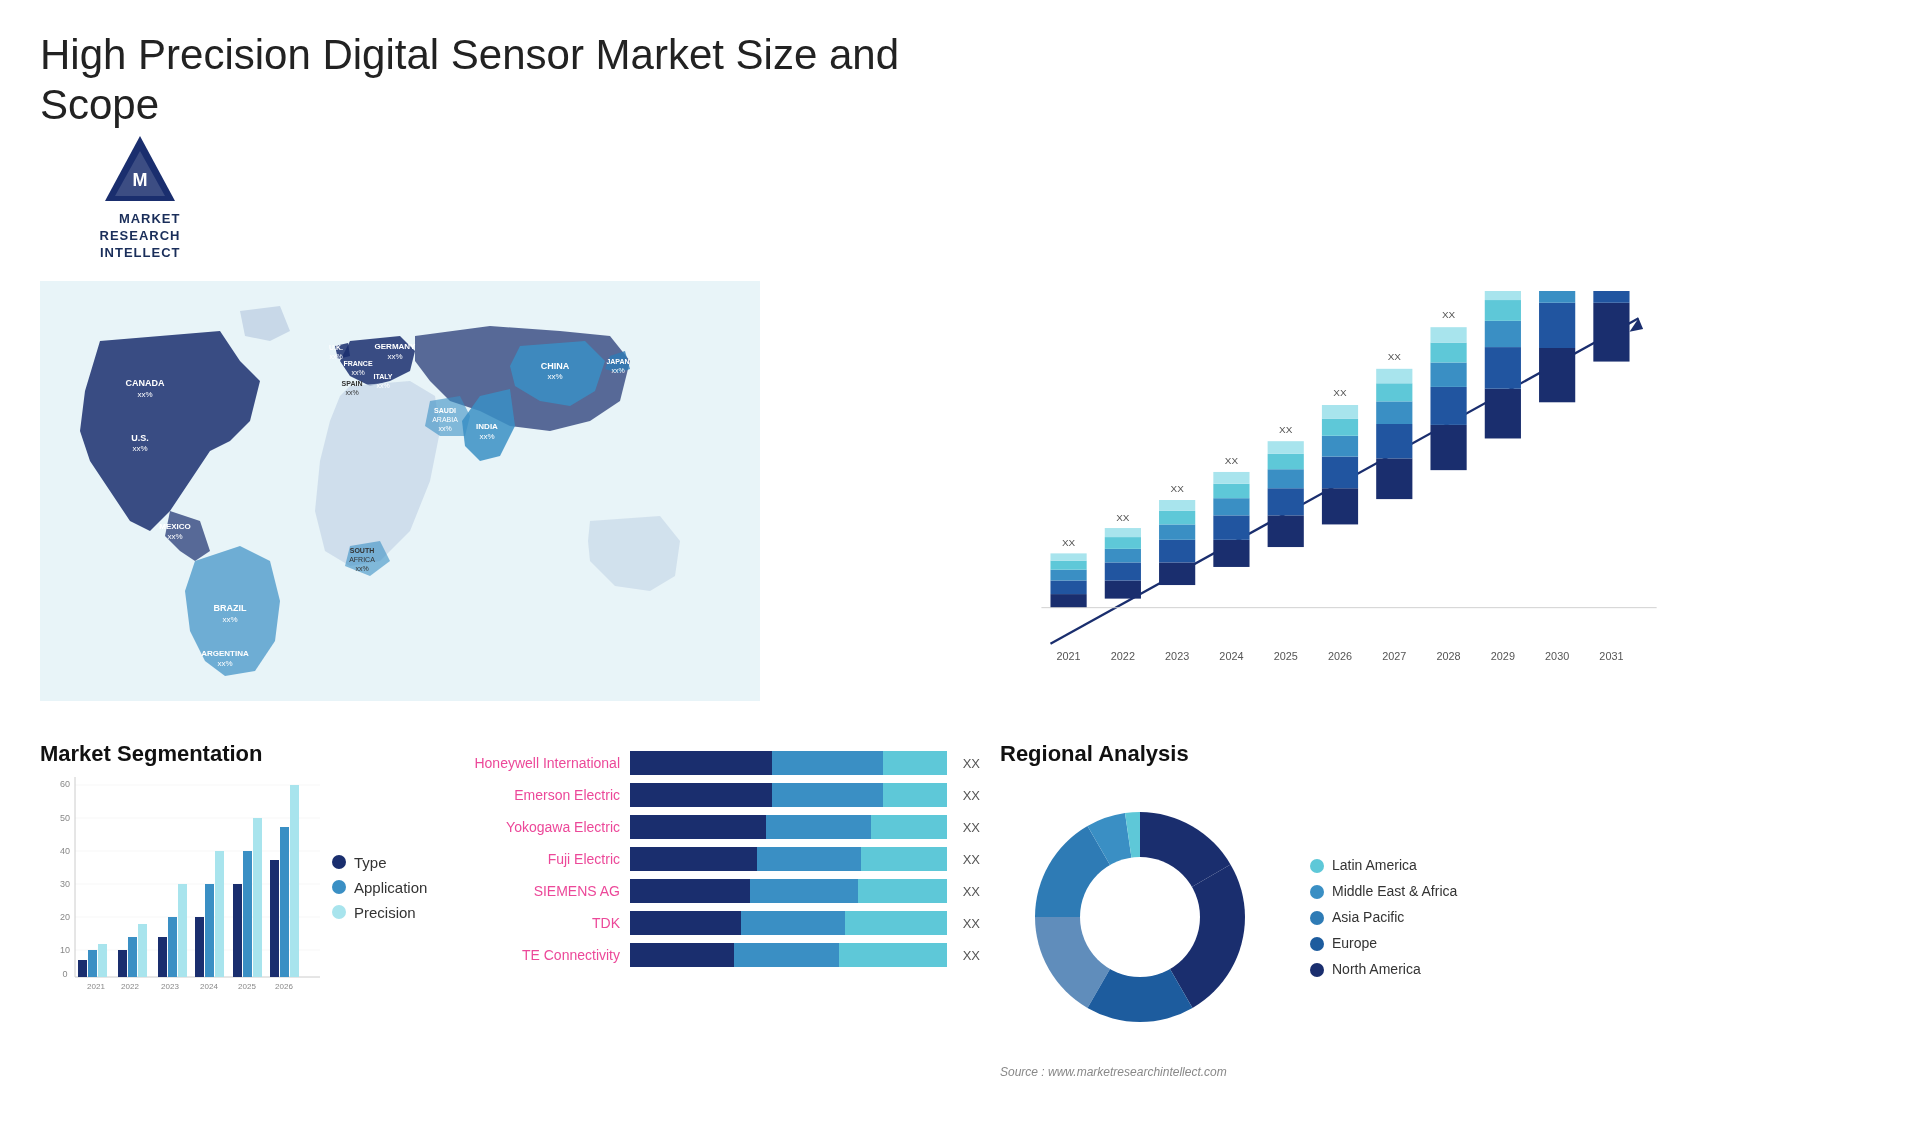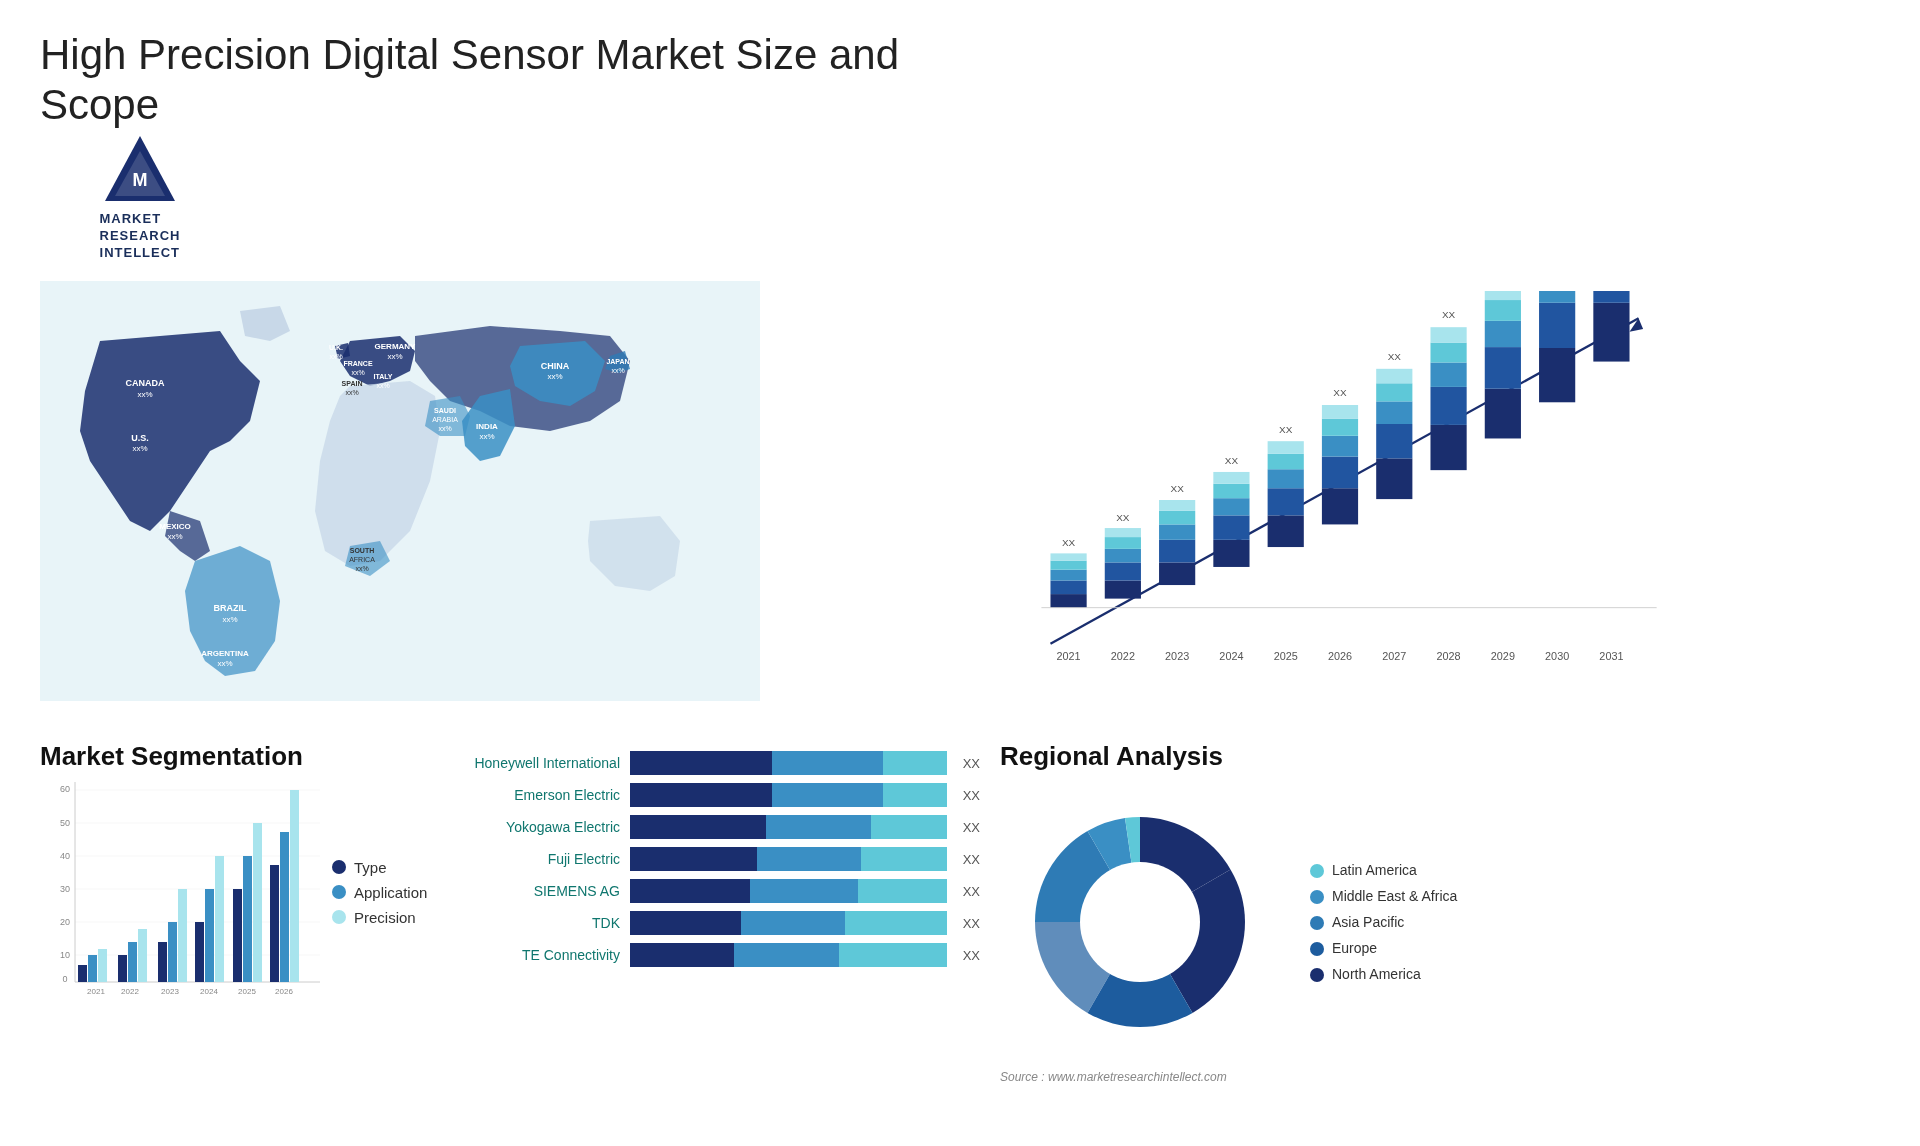--- a/index.html
+++ b/index.html
@@ -45,21 +45,21 @@
 
     .logo-icon {
       width: 80px;
       height: 80px;
     }
 
     .logo-text {
       font-size: 13px;
       font-weight: 700;
       color: #1a2e5a;
-      text-align: left;
+      text-align: right;
       line-height: 1.3;
       letter-spacing: 1px;
     }
 
     
     .top-section {
       display: flex;
       gap: 40px;
       margin-bottom: 30px;
       height: 430px;
@@ -85,21 +85,21 @@
       gap: 20px;
       margin-top: 10px;
     }
 
     
     .seg-container {
       flex: 0 0 400px;
     }
 
     .section-title {
-      font-size: 26px;
+      font-size: 22px;
       font-weight: 700;
       color: #111;
       margin-bottom: 10px;
     }
 
     .seg-chart-wrapper {
       display: flex;
       align-items: center;
       gap: 12px;
     }
@@ -136,21 +136,21 @@
 
     .player-row {
       display: flex;
       align-items: center;
       gap: 10px;
       margin-bottom: 8px;
     }
 
     .player-name {
       font-size: 14px;
-      color: #0f766e;
+      color: #ec4899;
       width: 160px;
       flex-shrink: 0;
       text-align: right;
     }
 
     .player-bar-wrap {
       flex: 1;
       height: 24px;
       display: flex;
     }

